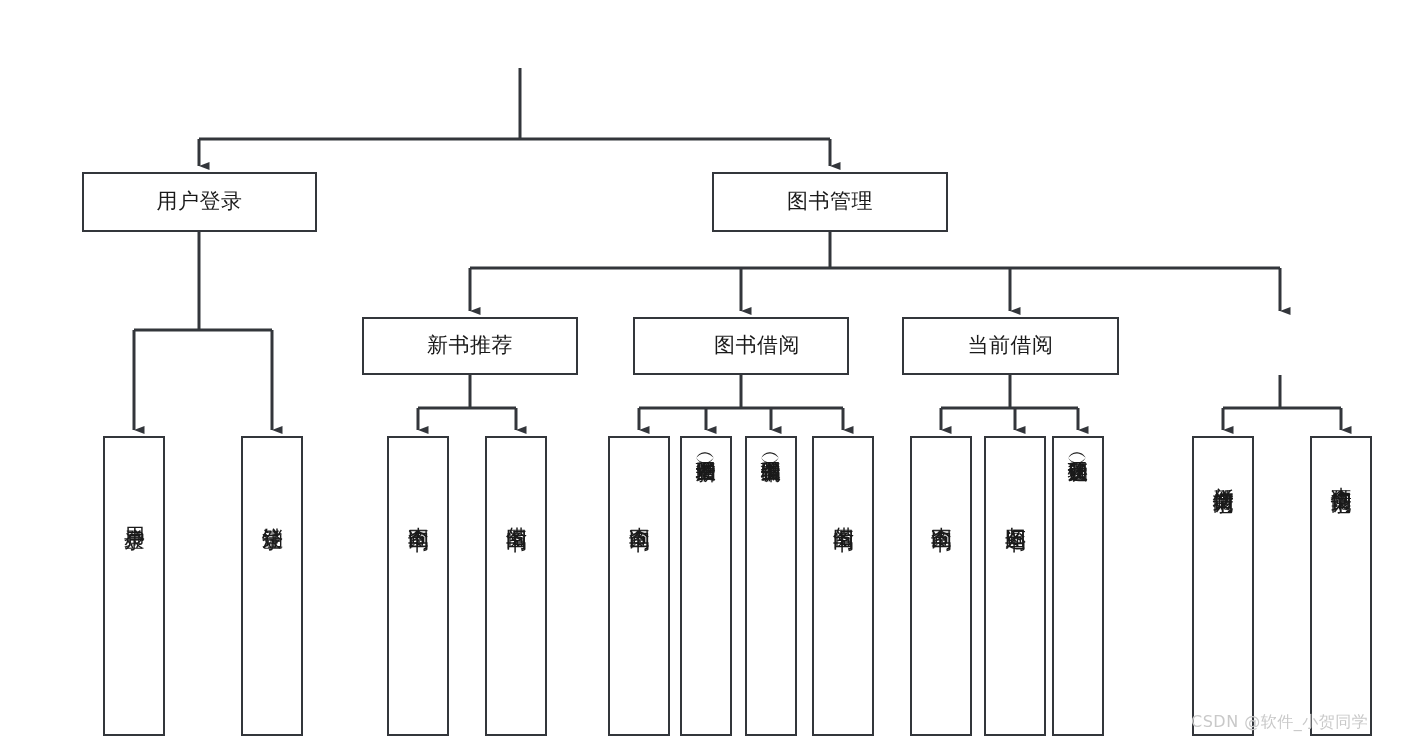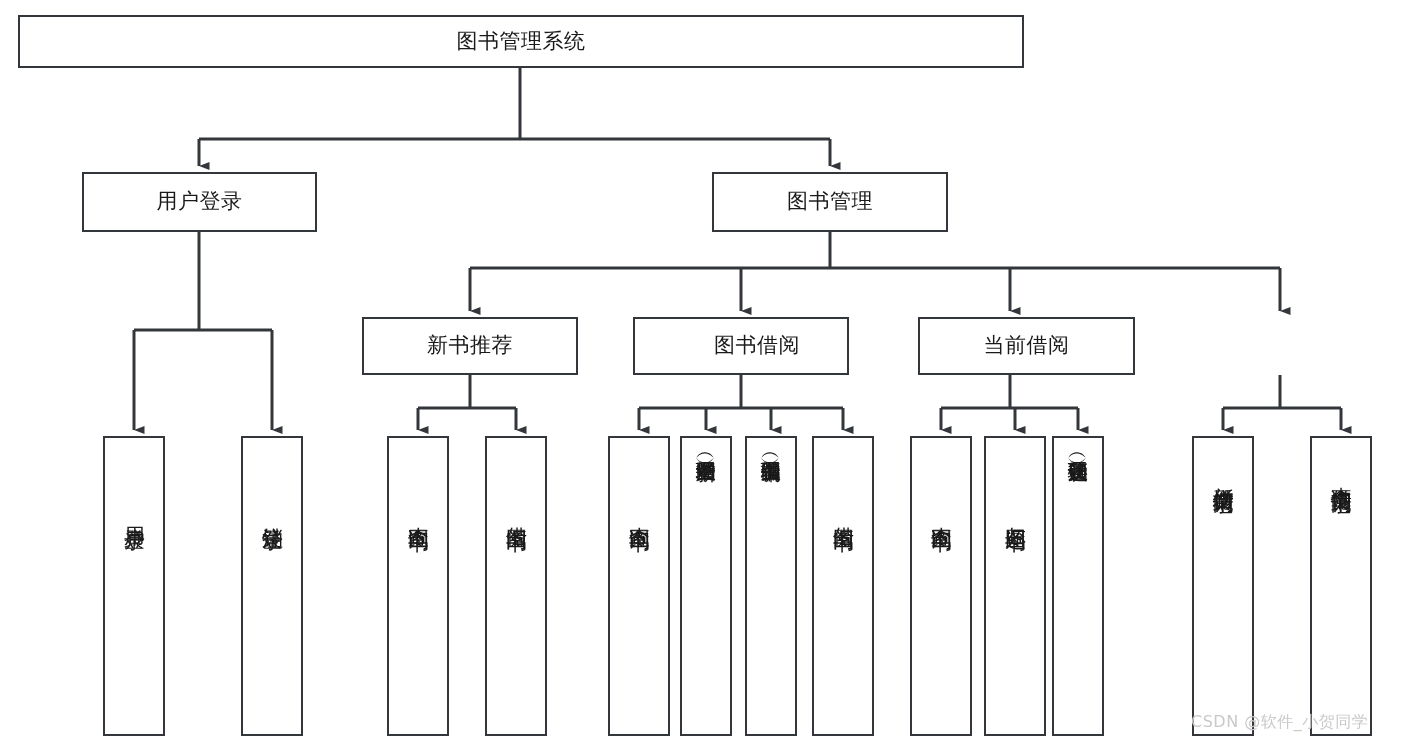--- a/index.html
+++ b/index.html
@@ -121,38 +121,35 @@
       <path d="M1015,408 L1015,430" marker-end="url(#arrowhead)"></path>
       <path d="M1078,408 L1078,430" marker-end="url(#arrowhead)"></path>
 
       <path d="M1280,375 L1280,408"></path>
       <path d="M1223,408 L1341,408"></path>
       <path d="M1223,408 L1223,430" marker-end="url(#arrowhead)"></path>
       <path d="M1341,408 L1341,430" marker-end="url(#arrowhead)"></path>
     </g>
   </svg>
 
-  <div class="node-box" style="left:18px; top:15px; width:1006px; height:53px;">
-    <span class="node-label-h">图书管理系统</span>
-  </div>
 
   <div class="node-box" style="left:82px; top:172px; width:235px; height:60px;">
     <span class="node-label-h">用户登录</span>
   </div>
   <div class="node-box" style="left:362px; top:317px; width:216px; height:58px;">
     <span class="node-label-h">新书推荐</span>
   </div>
 
   <div class="node-box" style="left:712px; top:172px; width:236px; height:60px;">
     <span class="node-label-h">图书管理</span>
   </div>
   <div class="node-box" style="left:633px; top:317px; width:216px; height:58px;padding-left:32px;">
     <span class="node-label-h">图书借阅</span>
   </div>
-  <div class="node-box" style="left:902px; top:317px; width:217px; height:58px;margin-left:16px;">
+  <div class="node-box" style="left:902px; top:317px; width:217px; height:58px;">
     <span class="node-label-h">当前借阅</span>
   </div>
 
   <div class="node-box leaf" style="left:103px; top:436px; width:62px; height:300px; padding-top:72px;">
     <span class="node-label-v">用户登录</span>
   </div>
 
   <div class="node-box leaf" style="left:241px; top:436px; width:62px; height:300px; padding-top:72px;">
     <span class="node-label-v">注销登录</span>
   </div>

